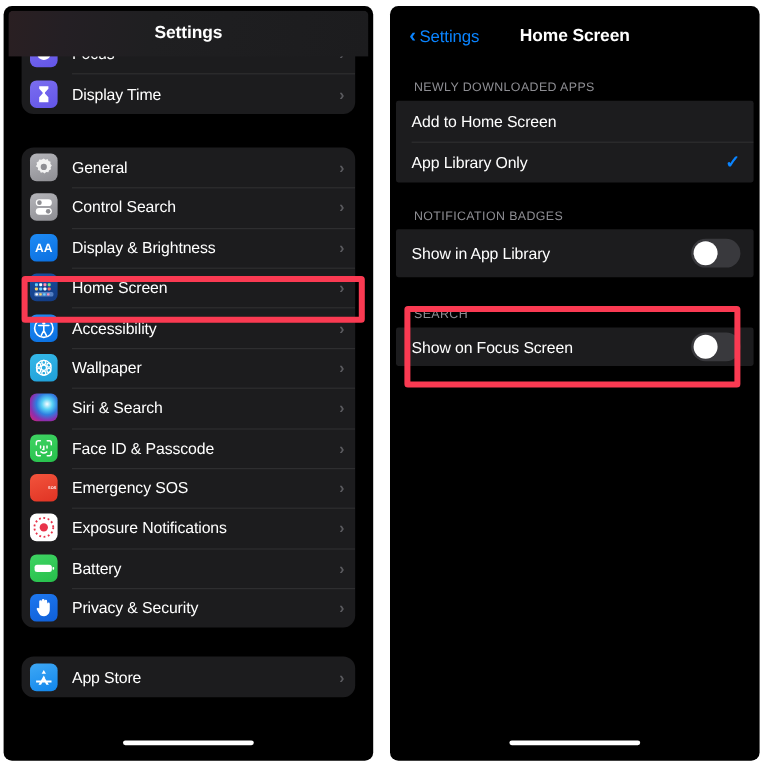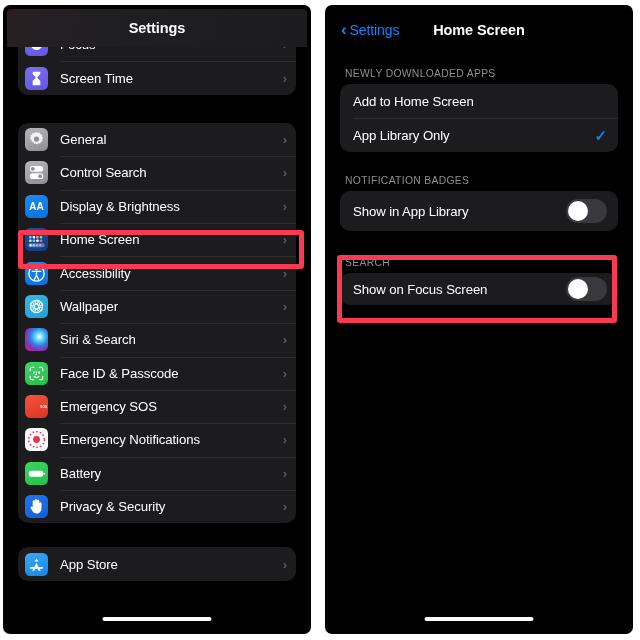--- a/index.html
+++ b/index.html
@@ -159,23 +159,23 @@
     pointer-events: none;
   }
   .sec-hdr {
     color: #8e8e93;
     font-size: 10.3px;
     letter-spacing: 0.35px;
     padding: 0 12px 5px 16px;
     text-transform: uppercase;
   }
   .card {
-    margin: 0 11px;
+    margin: 0 1px;
     background: #1c1c1e;
-    border-radius: 10px;
+    border-radius: 2px;
     overflow: hidden;
   }
   .card-row {
     display: flex;
     align-items: center;
     height: 30px;
     padding: 0 11px 0 13px;
     position: relative;
   }
   .card-row.tall { height: 34px; }
@@ -261,21 +261,21 @@
             </span>
             <span class="row-label">Focus</span>
             <span class="chev">›</span>
           </div>
           <div class="row">
             <span class="ico g-screen">
               <svg class="glyph" viewBox="0 0 24 24">
                   <path d="M8 5h8v2.2l-3 3.3v.9l3 3.3V19H8v-4.3l3-3.3v-.9L8 7.2z" fill="#fff"></path>
                 </svg>
             </span>
-            <span class="row-label">Screen Time</span>
+            <span class="row-label">Display Time</span>
             <span class="chev">›</span>
           </div>
         </div>
 
         <div class="gap-lg"></div>
 
         <div class="group">
 
           <div class="row">
             <span class="ico g-general">
@@ -400,21 +400,21 @@
             <span class="chev">›</span>
           </div>
 
           <div class="row">
             <span class="ico g-expo">
               <svg class="glyph" viewBox="0 0 24 24">
                   <circle cx="12" cy="12" r="8.2" fill="none" stroke="#e8334a" stroke-width="1.6" stroke-dasharray="1.6 2.2"></circle>
                   <circle cx="12" cy="12" r="3.6" fill="#e8334a"></circle>
                 </svg>
             </span>
-            <span class="row-label">Emergency Notifications</span>
+            <span class="row-label">Exposure Notifications</span>
             <span class="chev">›</span>
           </div>
 
           <div class="row">
             <span class="ico g-battery">
               <svg class="glyph" viewBox="0 0 24 24">
                   <rect x="4" y="9" width="15" height="6.4" rx="2.2" fill="#fff"></rect>
                   <rect x="19.6" y="11" width="1.4" height="2.4" rx="0.6" fill="#fff"></rect>
                 </svg>
             </span>

